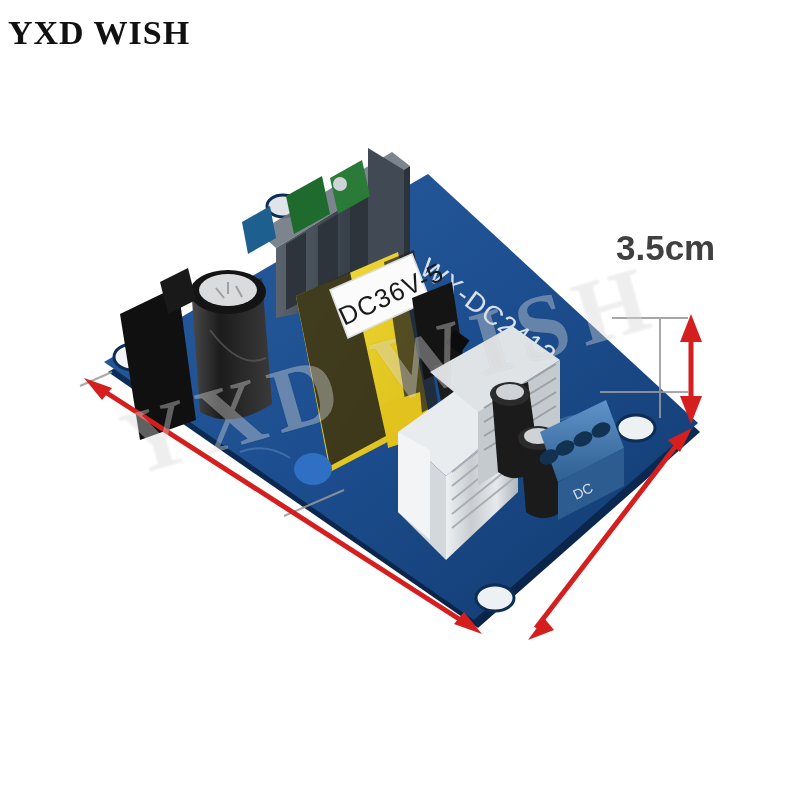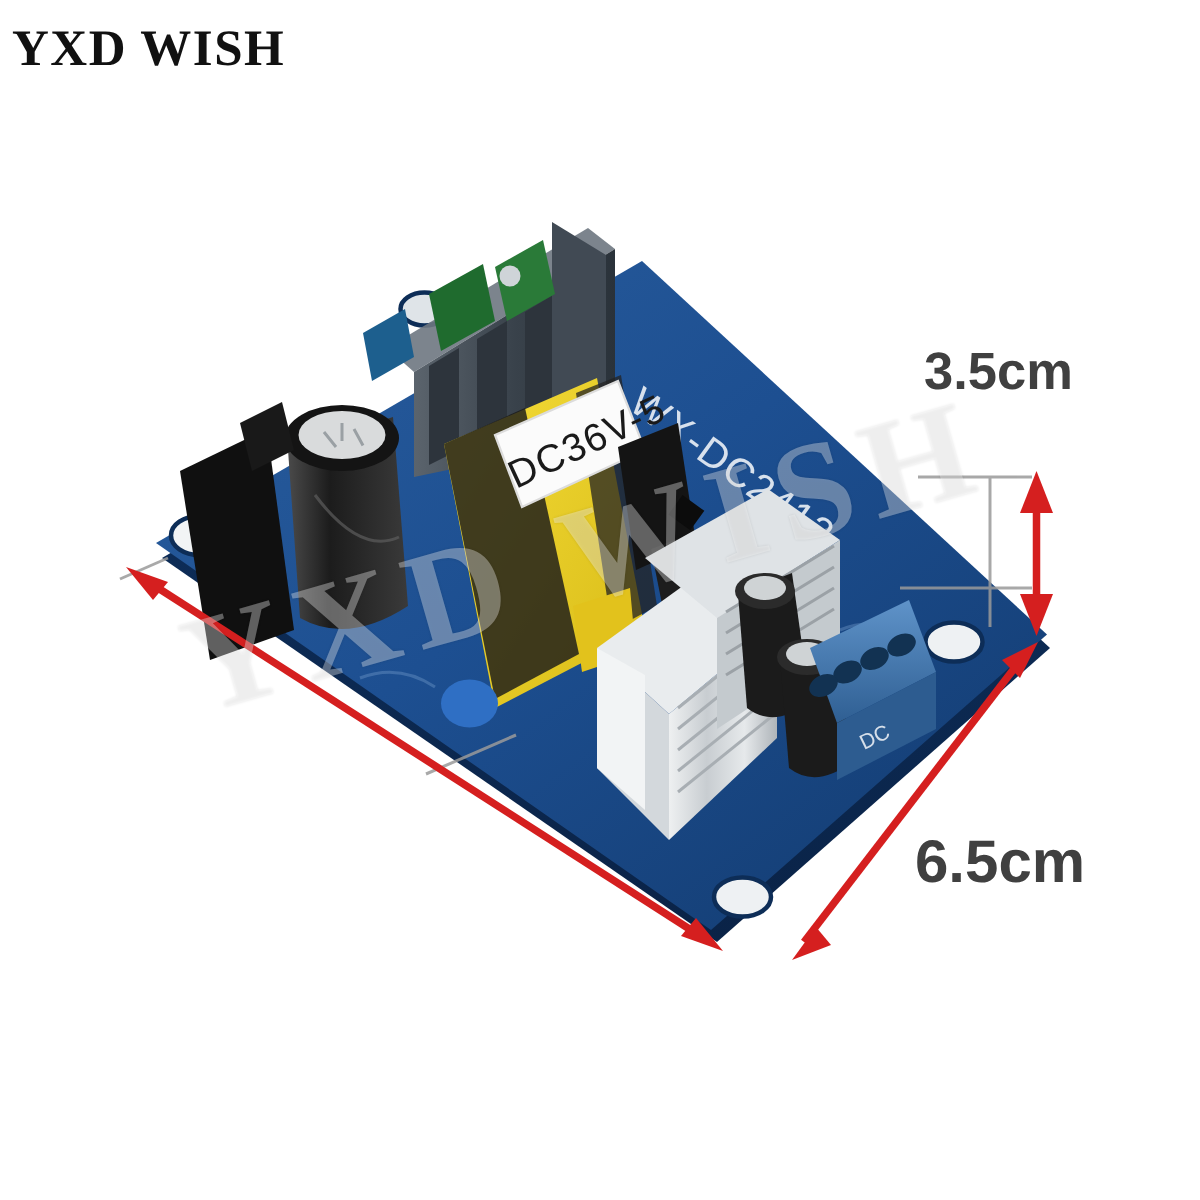--- a/index.html
+++ b/index.html
@@ -232,16 +232,15 @@
         <polygon points="691,314 702,342 680,342" stroke="none"></polygon>
         <polygon points="691,424 680,396 702,396" stroke="none"></polygon>
       </g>
     </g>
   </svg>
 
   <div id="watermark">YXD WISH</div>
 
   <div id="brand">YXD WISH</div>
 
-  <div class="dim-label" id="dim-dep">6.5cm</div>
   <div class="dim-label" id="dim-hgt">3.5cm</div>
 
 </div>
 
 </body></html>

